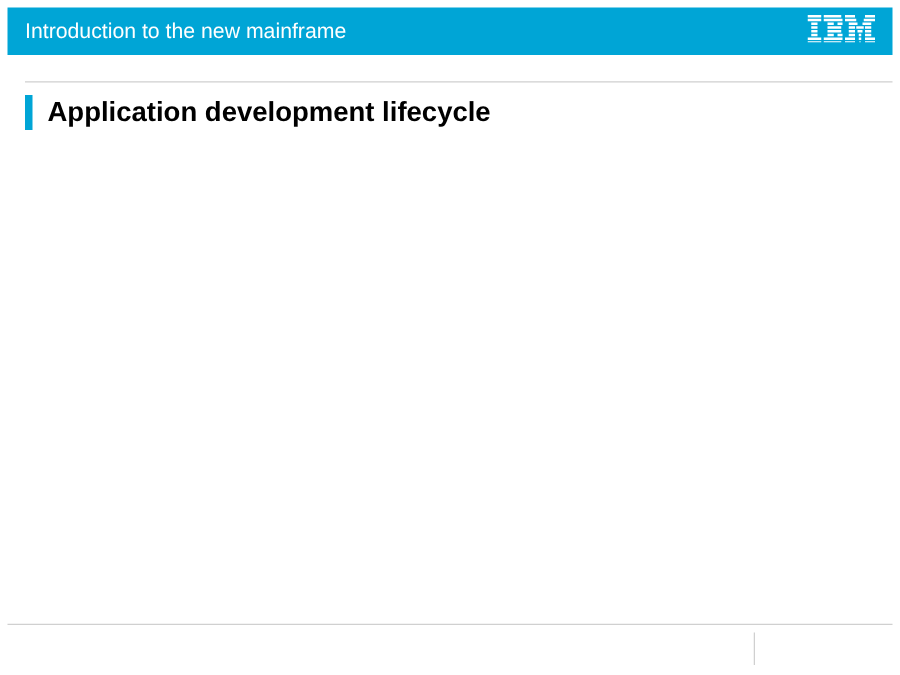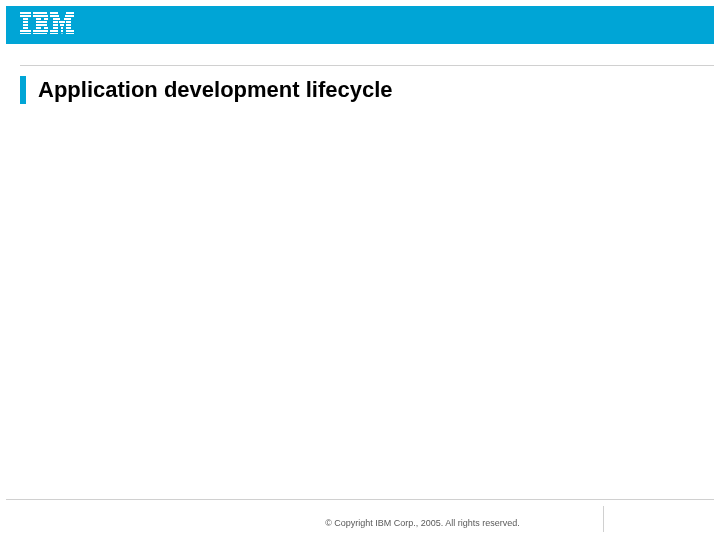--- a/index.html
+++ b/index.html
@@ -94,20 +94,21 @@
       width: 1px;
       height: 26px;
       background: #d0d0d0;
     }
   </style>
 </head>
 <body>
 
 <div class="slide">
   <div class="header-bar">
+    <span class="header-title">Introduction to the new mainframe</span>
     <span>
       <svg width="54" height="22" viewBox="0 0 54 22">
         <g fill="#ffffff">
 
           <rect x="0" y="0" width="11" height="2"></rect>
           <rect x="0" y="3" width="11" height="2"></rect>
           <rect x="3" y="6" width="5" height="2"></rect>
           <rect x="3" y="9" width="5" height="2"></rect>
           <rect x="3" y="12" width="5" height="2"></rect>
           <rect x="3" y="15" width="5" height="2"></rect>
@@ -155,16 +156,15 @@
     <div class="title-top-rule"></div>
     <div class="title-row">
       <div class="title-accent"></div>
       <h1 class="page-title">Application development lifecycle</h1>
     </div>
   </div>
 
   <div class="footer-rule"></div>
 
   <div class="footer-section">
-    <span class="copyright">© Copyright IBM Corp., 2005. All rights reserved.</span>
     <div class="footer-divider"></div>
   </div>
 </div>
 
 </body></html>

